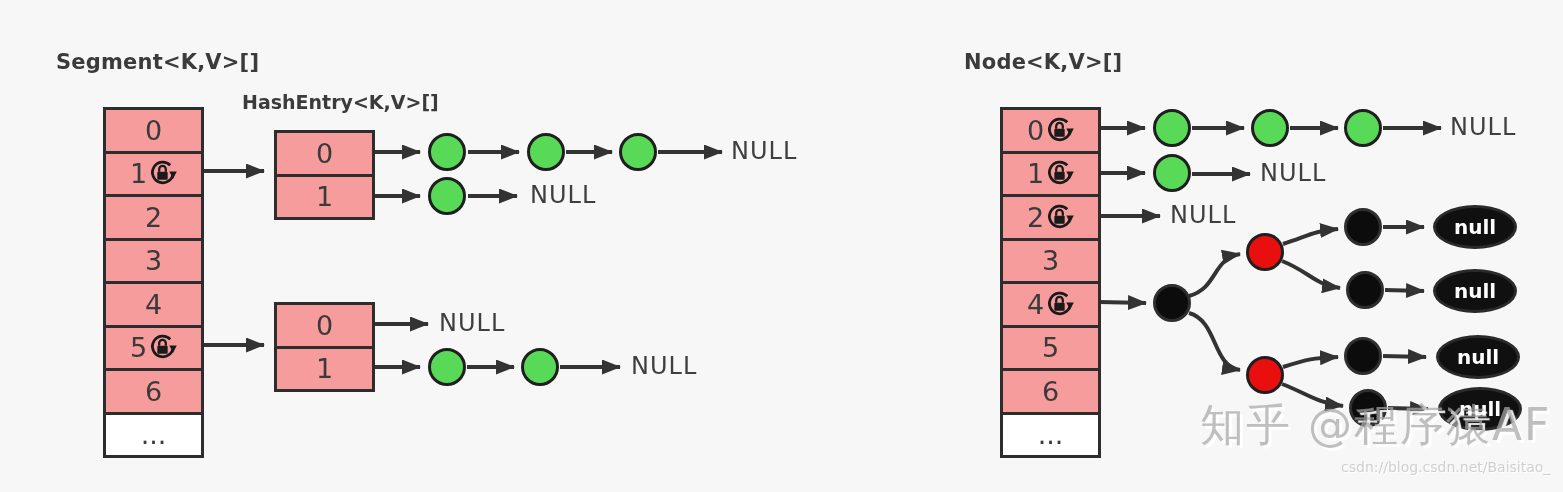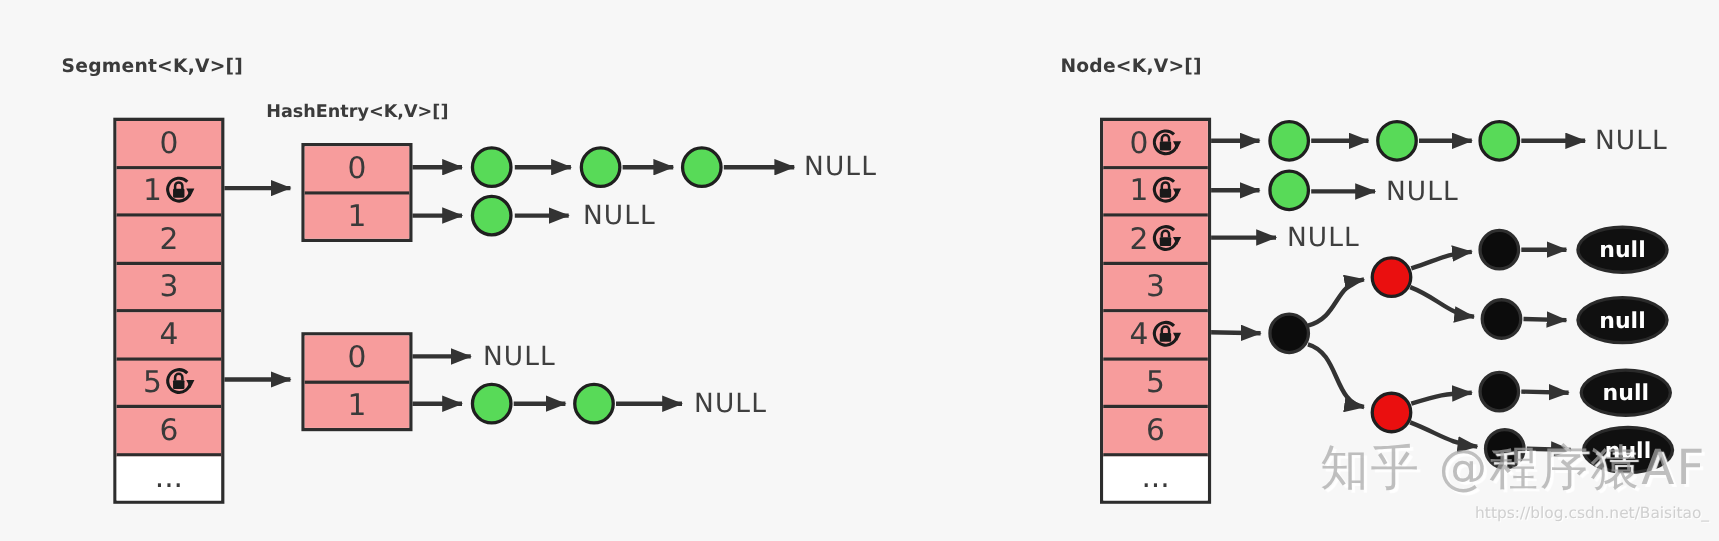--- a/index.html
+++ b/index.html
@@ -6,25 +6,25 @@
   body{
     width:1563px;height:492px;
     background:#f7f7f7;
     font-family:"DejaVu Sans","Liberation Sans",sans-serif;
     position:relative;overflow:hidden;
     color:#3a3a3a;
   }
   .canvas{position:absolute;left:0;top:0;width:1563px;height:492px;}
   svg.wires{position:absolute;left:0;top:0;z-index:1;}
   .title{
-    position:absolute;font-size:17px;font-weight:bold;color:#3b3b3b;
+    position:absolute;font-size:21px;font-weight:bold;color:#3b3b3b;
     letter-spacing:0.2px;z-index:2;white-space:nowrap;
   }
   .sublabel{
-    position:absolute;font-size:16px;font-weight:bold;color:#3b3b3b;
+    position:absolute;font-size:19px;font-weight:bold;color:#3b3b3b;
     z-index:2;white-space:nowrap;
   }
   .array{
     position:absolute;width:95px;border:3px solid #2d2d2d;z-index:2;
     background:#fff;
   }
   .cell{
     height:40.5px;border-bottom:3px solid #2d2d2d;background:#f79c9c;
     display:flex;align-items:center;justify-content:center;
     font-size:27px;color:#3a3a3a;line-height:1;
@@ -266,15 +266,15 @@
       <span>null</span>
     </div>
   <div class="nullpill" style="left:1436px;top:335px;">
       <span>null</span>
     </div>
   <div class="nullpill" style="left:1438px;top:387px;">
       <span>null</span>
     </div>
 
   <div class="watermark">知乎 @程序猿AF</div>
-  <div class="watermark-url">https://blog.csdn.net/Baisitao_</div>
+  <div class="watermark-url">csdn://blog.csdn.net/Baisitao_</div>
 
 </div>
 
 </body></html>

